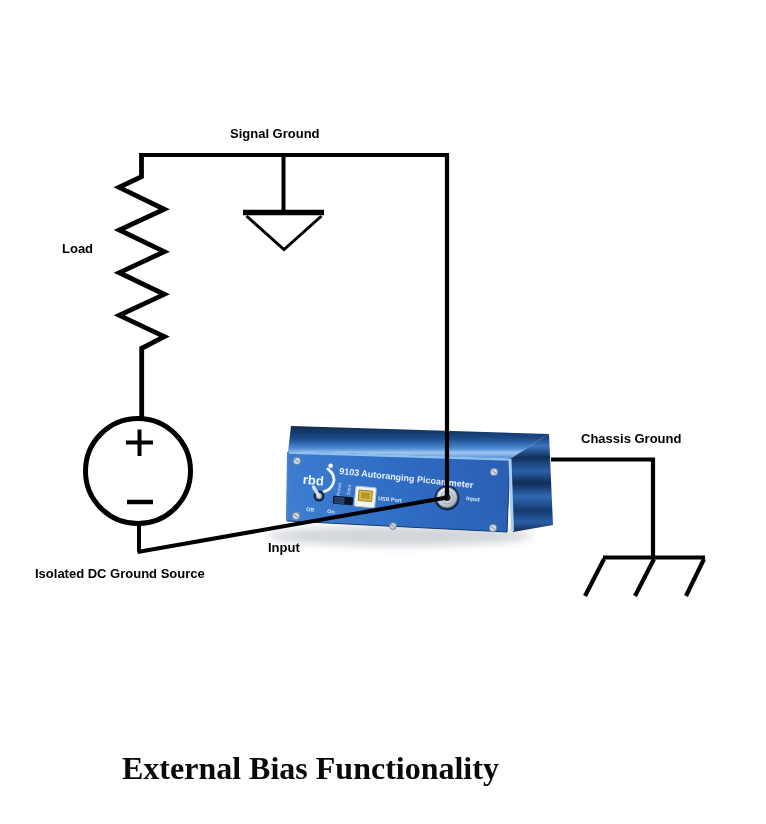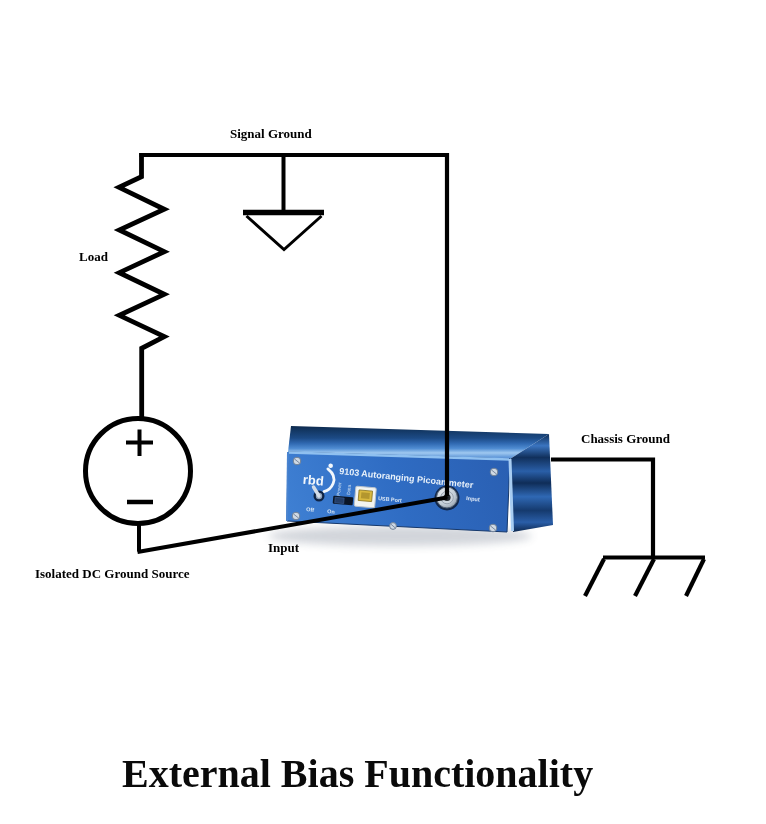--- a/index.html
+++ b/index.html
@@ -1,22 +1,22 @@
 <!DOCTYPE html>
 <html><head>
 <meta charset="utf-8">
 <style>
   html,body{margin:0;padding:0;background:#ffffff;}
   .stage{position:relative;width:766px;height:824px;background:#ffffff;overflow:hidden;
          font-family:"Liberation Sans",sans-serif;}
   .stage svg{position:absolute;left:0;top:0;}
   .lbl{position:absolute;font-weight:bold;font-size:13px;line-height:14px;color:#000;
-       white-space:nowrap;letter-spacing:0;font-family:Liberation Serif, serif;}
+       white-space:nowrap;letter-spacing:0;}
   .title{position:absolute;left:122px;top:750px;font-family:"Liberation Serif",serif;
-         font-weight:bold;font-size:40px;color:#0a0a0a;white-space:nowrap;}
+         font-weight:bold;font-size:32px;color:#0a0a0a;white-space:nowrap;}
 </style>
 </head>
 <body>
 
 <div class="stage">
 
   <svg width="766" height="824" viewBox="0 0 766 824">
     <defs>
       <linearGradient id="topFace" x1="0" y1="424" x2="0" y2="461" gradientUnits="userSpaceOnUse">
         <stop offset="0" stop-color="#0b2444"></stop>
@@ -150,21 +150,21 @@
         <line x1="603" y1="557.5" x2="705" y2="557.5"></line>
         <line x1="604" y1="559" x2="585" y2="596"></line>
         <line x1="654" y1="559" x2="635" y2="596"></line>
         <line x1="704" y1="559" x2="686" y2="596"></line>
       </g>
     </g>
   </svg>
 
   <div class="lbl" style="left:230px;top:127px;">Signal Ground</div>
 
-  <div class="lbl" style="left:62px;top:250px;margin-left:17px;">Load</div>
+  <div class="lbl" style="left:62px;top:242px;">Load</div>
 
   <div class="lbl" style="left:581px;top:432px;text-align:right;">Chassis Ground</div>
 
   <div class="lbl" style="left:268px;top:541px;">Input</div>
 
   <div class="lbl" style="left:35px;top:567px;">Isolated DC Ground Source</div>
 
   <div class="title">External Bias Functionality</div>
 </div>
 

